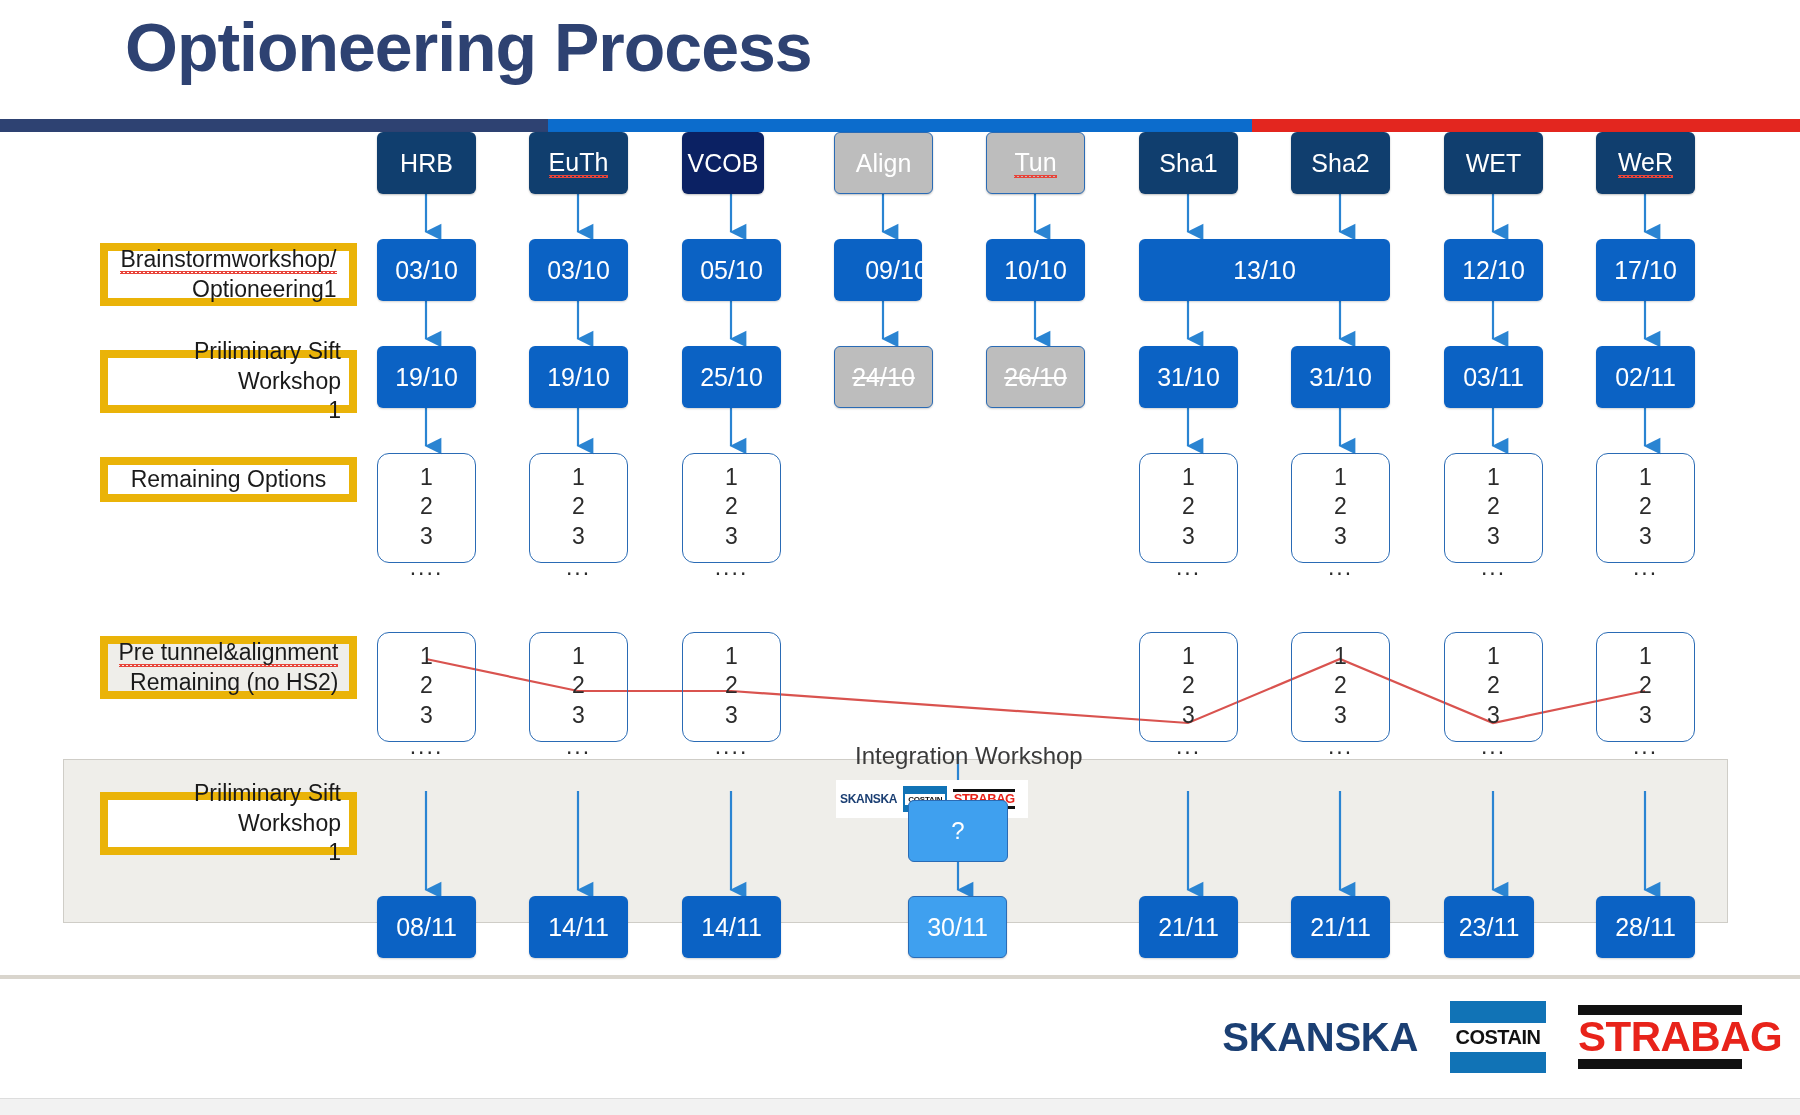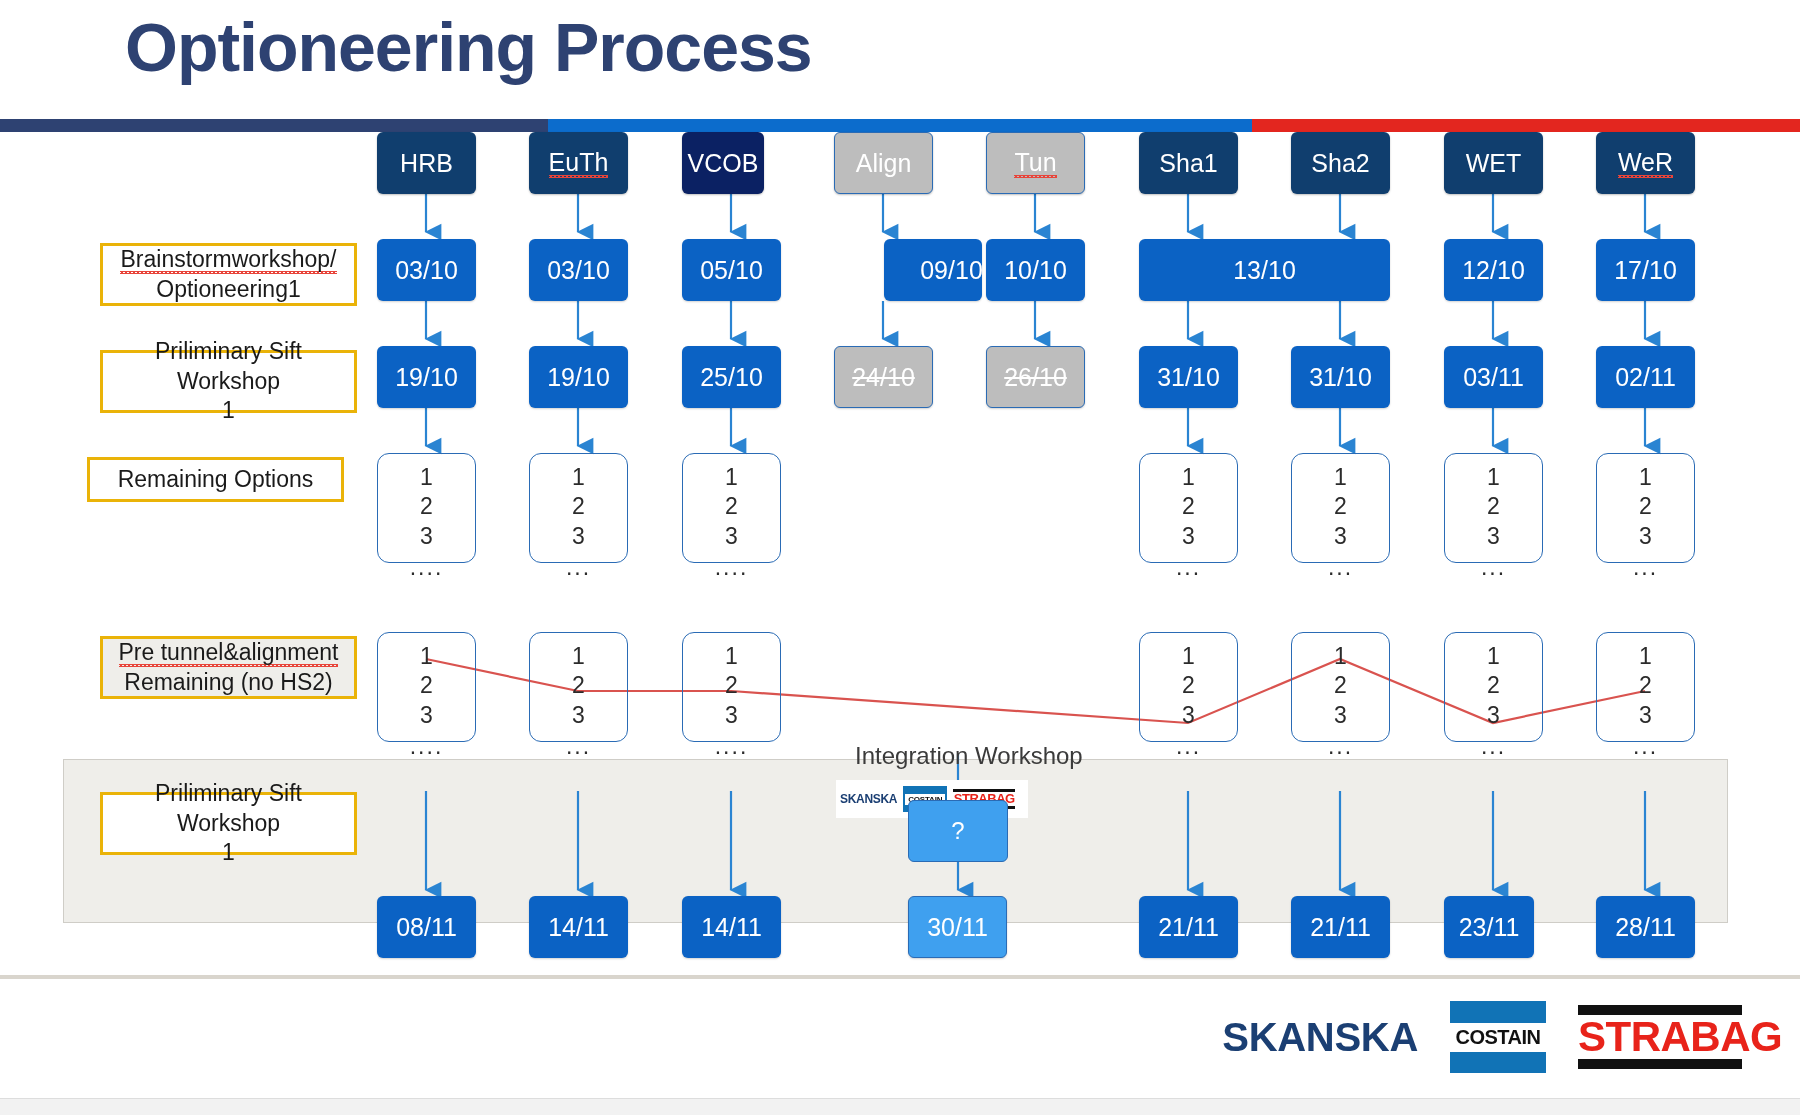--- a/index.html
+++ b/index.html
@@ -52,22 +52,22 @@
   }
   .opts span{display:block;line-height:1.28;}
   .opts .dots{margin-top:2px;letter-spacing:2px;}
   .qnode{
     height:62px;width:100px;background:#3fa0ef;border:1px solid #2a6bb5;
     color:#ffffff;font-size:24px;
   }
 
   .rowlabel{
     position:absolute;box-sizing:border-box;
-    border:3px solid #eab308;background:#ffffff;
-    display:flex;align-items:center;justify-content:center;text-align:center;
+    border:8px solid #eab308;background:#ffffff;
+    display:flex;align-items:center;justify-content:center;text-align:right;
     color:#1a1a1a;font-size:23px;line-height:1.3;padding:8px 8px;
   }
   .rowlabel.onband{background:#efeeea;}
   .sq{ background-repeat:repeat-x;background-position:bottom left;
        background-image:linear-gradient(45deg,transparent 40%,#e8443a 40%,#e8443a 60%,transparent 60%),
                         linear-gradient(-45deg,transparent 40%,#e8443a 40%,#e8443a 60%,transparent 60%);
        background-size:4px 3px;padding-bottom:2px;}
   .caption{position:absolute;font-size:24px;color:#3b3b3b;}
 
   
@@ -171,21 +171,21 @@
     </div>
   </div>
 
   <div class="rowlabel" style="left:100px;top:218px;width:257px;height:63px;">
     <div>
       <span>Priliminary Sift Workshop</span><br>
       <span>1</span>
     </div>
   </div>
 
-  <div class="rowlabel" style="left:87px;top:325px;width:257px;height:45px;">
+  <div class="rowlabel" style="left:100px;top:325px;width:257px;height:45px;">
     <span>Remaining Options</span>
   </div>
 
   <div class="rowlabel onband" style="left:100px;top:504px;width:257px;height:63px;">
     <div>
       <span class="sq">Pre tunnel&amp;alignment</span><br>
       <span>Remaining (no HS2)</span>
     </div>
   </div>
 
@@ -227,21 +227,21 @@
 
   <div class="node date" style="left:377px;top:107px;width:99px;">
       <span>03/10</span>
     </div>
   <div class="node date" style="left:529px;top:107px;width:99px;">
       <span>03/10</span>
     </div>
   <div class="node date" style="left:682px;top:107px;width:99px;">
       <span>05/10</span>
     </div>
-  <div class="node date" style="left:884px;top:107px;width:98px;padding-left:37px;">
+  <div class="node date" style="left:834px;top:107px;width:88px;padding-left:37px;">
       <span>09/10</span>
     </div>
   <div class="node date" style="left:986px;top:107px;width:99px;">
       <span>10/10</span>
     </div>
   <div class="node date" style="left:1139px;top:107px;width:251px;">
       <span>13/10</span>
     </div>
   <div class="node date" style="left:1444px;top:107px;width:99px;">
       <span>12/10</span>

